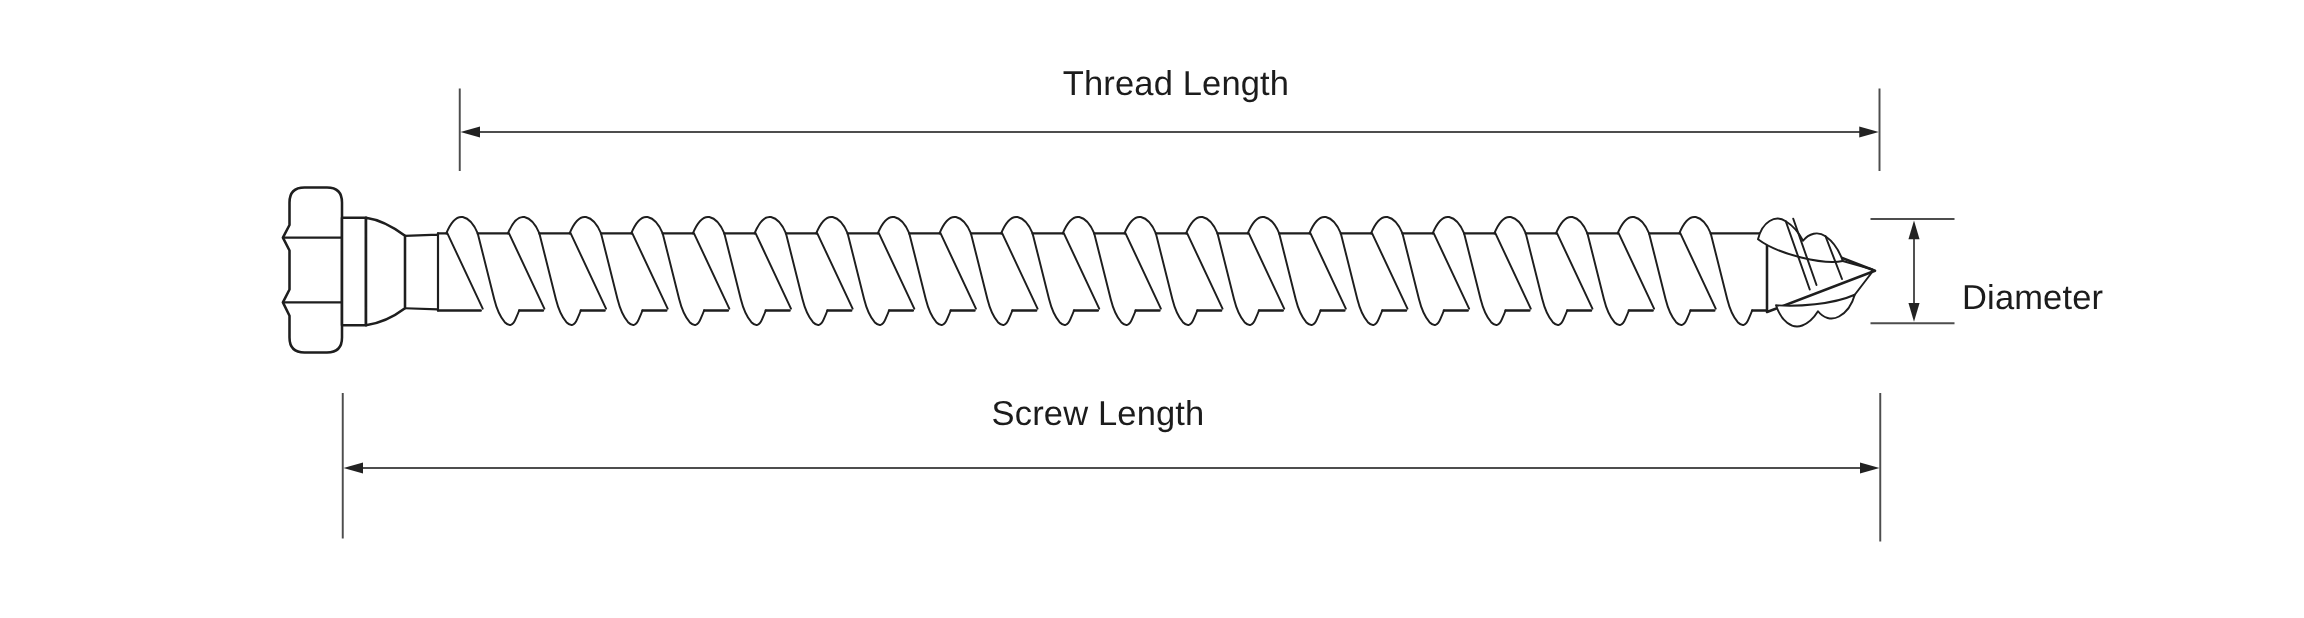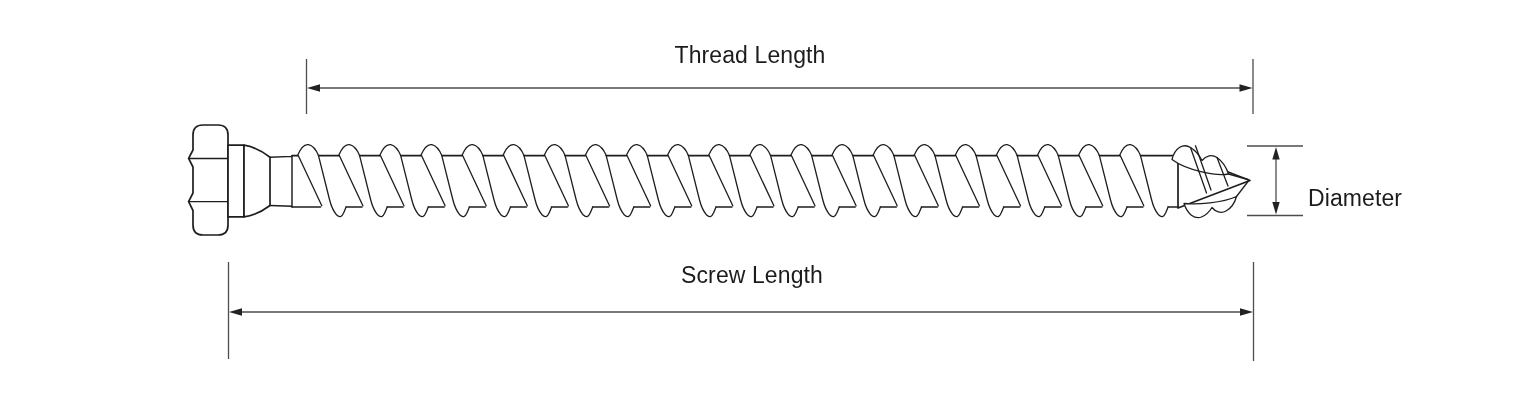--- a/index.html
+++ b/index.html
@@ -85,18 +85,18 @@
 
     <g>
       <line class="dim" x1="1247" y1="146" x2="1303" y2="146"></line>
       <line class="dim" x1="1247" y1="215.5" x2="1303" y2="215.5"></line>
       <line class="dim" x1="1276" y1="157" x2="1276" y2="204.5"></line>
       <polygon class="dimf" points="1276,147 1272.3,159.5 1279.7,159.5"></polygon>
       <polygon class="dimf" points="1276,214.5 1272.3,202 1279.7,202"></polygon>
     </g>
   </svg>
 
-  <div class="lbl centered" style="left:750px;top:42px;">Thread Length</div>
+  <div class="lbl centered" style="left:784px;top:42px;">Thread Length</div>
 
-  <div class="lbl centered" style="left:752px;top:262px;">Screw Length</div>
+  <div class="lbl centered" style="left:732px;top:262px;">Screw Length</div>
 
   <div class="lbl" style="left:1308px;top:185px;">Diameter</div>
 </div>
 
 </body></html>

